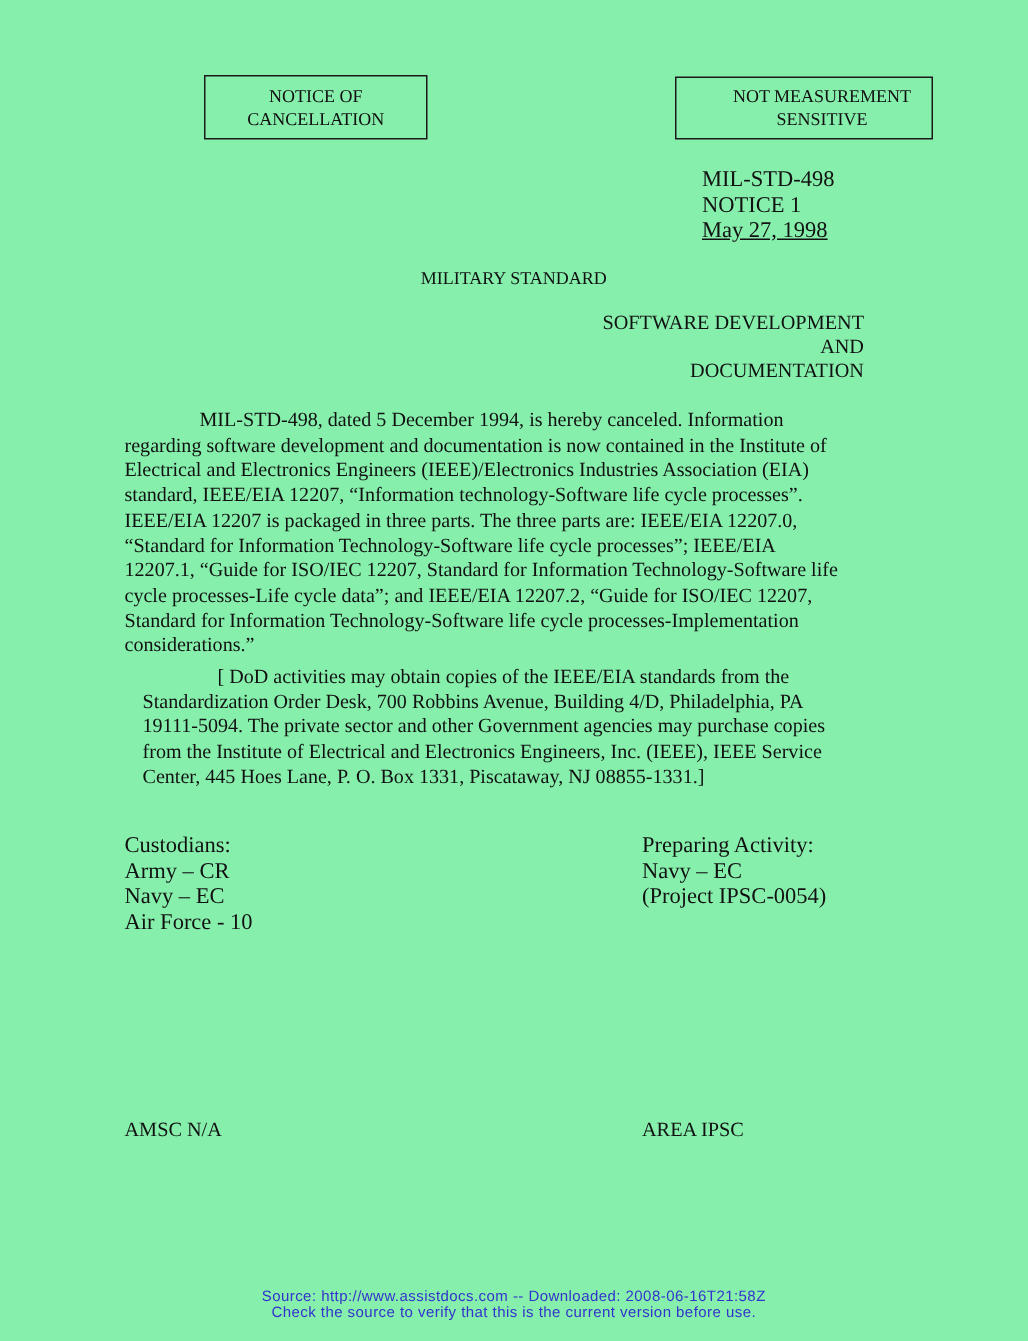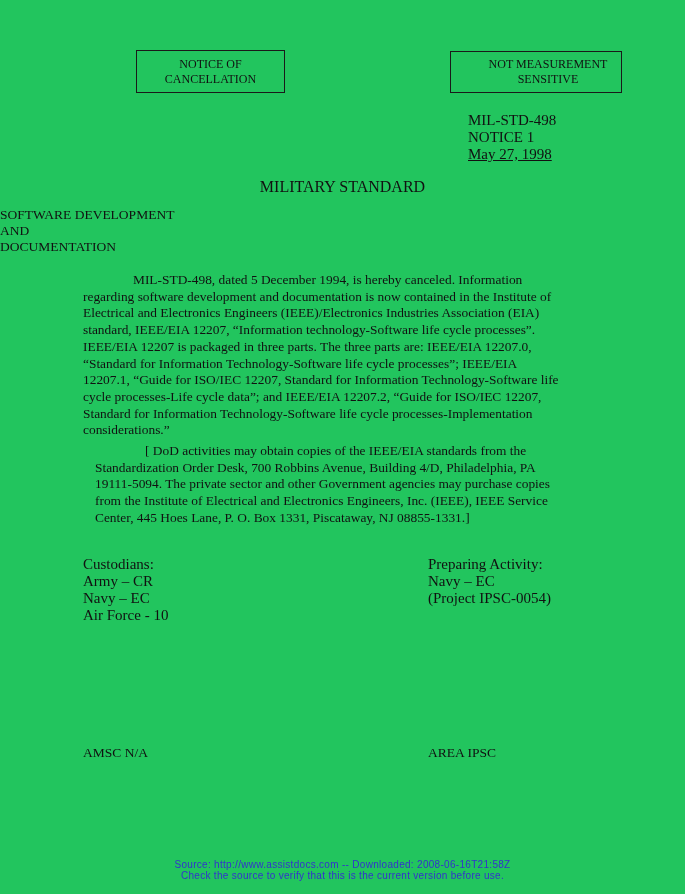--- a/index.html
+++ b/index.html
@@ -4,21 +4,21 @@
 <style>
   html, body {
     margin: 0;
     padding: 0;
     background: #ffffff;
   }
   .page {
     position: relative;
     width: 685px;
     height: 894px;
-    background: #22c55e;
+    background: #86efac;
     color: #111111;
     font-family: "Liberation Serif", serif;
     overflow: hidden;
   }
   .stamp {
     position: absolute;
     border: 1.5px solid #1a1a1a;
     display: flex;
     align-items: center;
     justify-content: center;
@@ -37,28 +37,28 @@
     font-size: 15px;
     line-height: 17px;
   }
   .doc-id .underlined { text-decoration: underline; }
   .title-kind {
     position: absolute;
     left: 0;
     top: 178px;
     width: 685px;
     text-align: center;
-    font-size: 16px;
+    font-size: 12px;
   }
   .title-subject {
     position: absolute;
     left: 0;
     top: 207px;
     width: 576px;
-    text-align: left;
+    text-align: right;
     white-space: pre-line;
     font-size: 13.5px;
     line-height: 16px;
   }
   .para {
     position: absolute;
     left: 83px;
     width: 530px;
     font-size: 13.4px;
     line-height: 16.7px;

